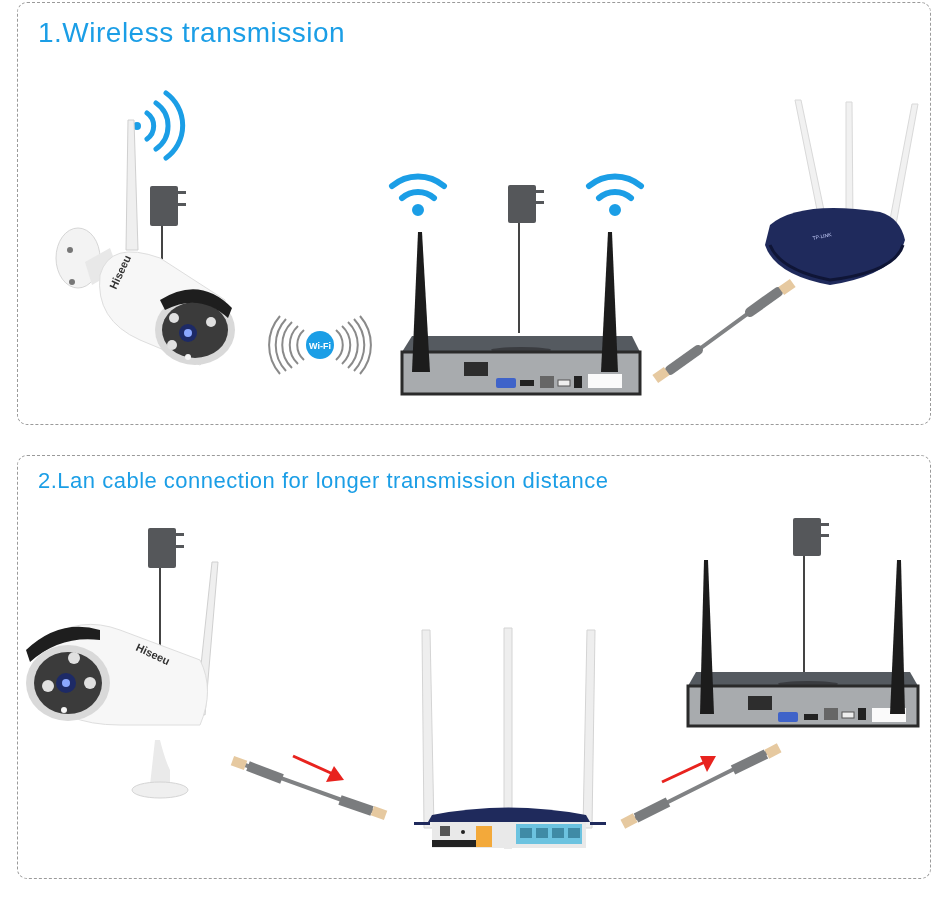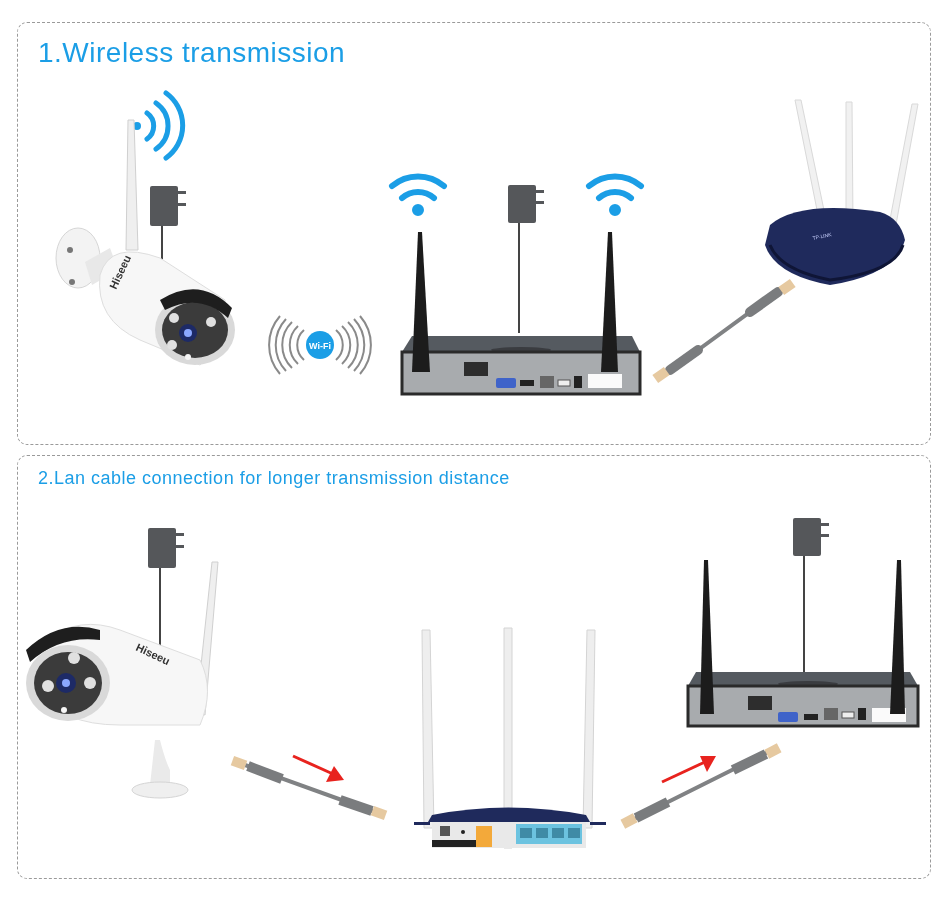--- a/index.html
+++ b/index.html
@@ -1,22 +1,22 @@
 <!DOCTYPE html>
 <html><head>
 <meta charset="utf-8">
 <style>
   html,body{margin:0;padding:0;background:#fff;}
   body{width:950px;height:915px;position:relative;overflow:hidden;font-family:"Liberation Sans",sans-serif;}
   .panel{position:absolute;left:17px;width:914px;border:1.5px dashed #9a9a9a;border-radius:10px;box-sizing:border-box;}
-  #panel1{top:22px;height:423px;}
+  #panel1{top:2px;height:423px;}
   #panel2{top:455px;height:424px;}
   .title{position:absolute;left:20px;color:#1b9ee6;font-size:28px;letter-spacing:0.5px;white-space:nowrap;}
   #panel1 .title{top:14px;}
-  #panel2 .title{top:12px;font-size:18px;}
+  #panel2 .title{top:12px;font-size:22px;}
   .abs{position:absolute;}
 </style>
 </head>
 <body>
 
 <div id="panel1" class="panel">
   <div class="title">1.Wireless transmission</div>
 </div>
 
 <svg class="abs" style="left:0;top:0" width="950" height="440">

